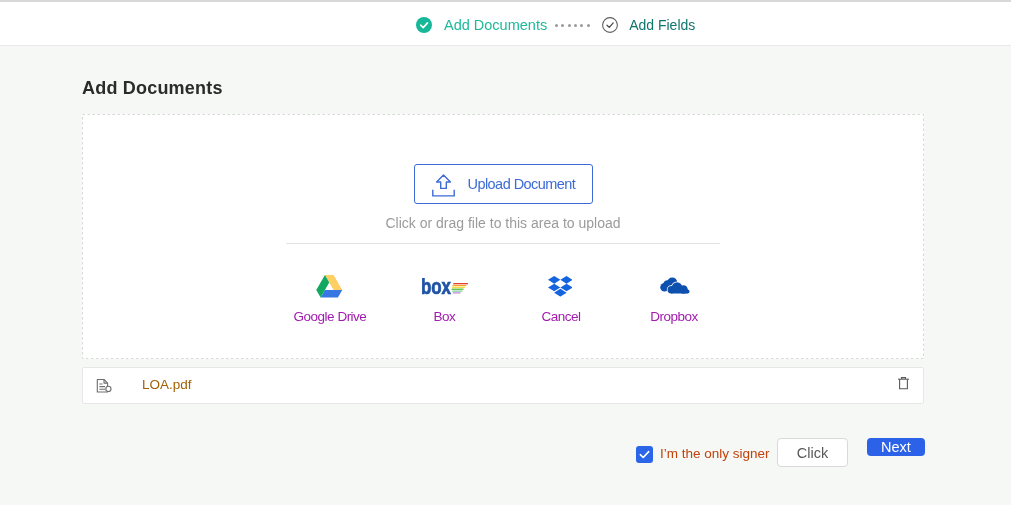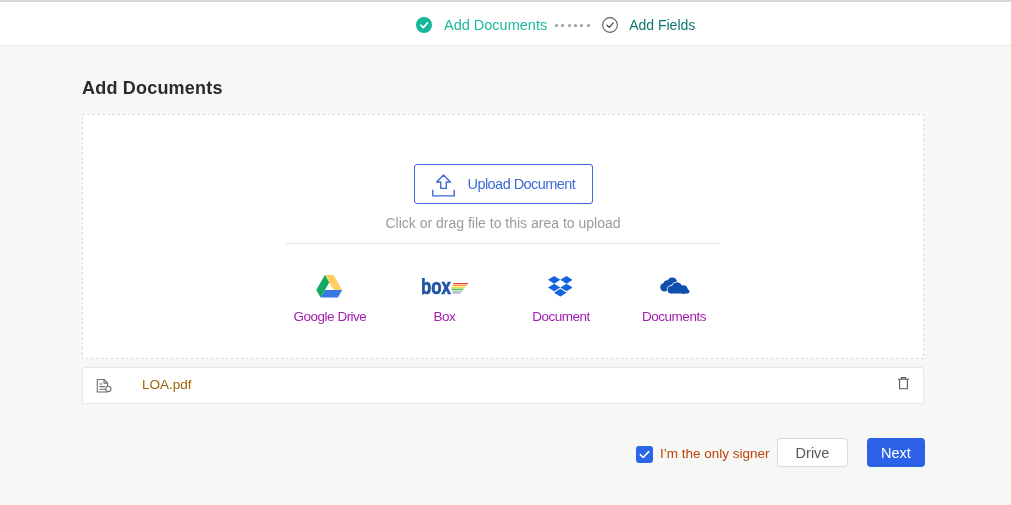--- a/index.html
+++ b/index.html
@@ -73,21 +73,21 @@
     <polygon points="30.4,12.4 40.4,12.4 40.2,13.7 30.2,13.7" fill="#7fcf9f"></polygon>
     <polygon points="30.9,14.3 38.7,14.3 38.5,15.6 30.7,15.6" fill="#bb8bd8"></polygon>
   </svg>
   <div class="lbl" style="left:384.5px;">Box</div>
 
   <svg class="abs" style="left:547.5px;top:276px;" width="24.7" height="20.5" viewBox="0 1.807 24 20.386" preserveAspectRatio="none">
     <path fill="#1464df" d="M6 1.807 0 5.629l6 3.822 6.001-3.822L6 1.807zM18 1.807l-6 3.822 6 3.822 6-3.822-6-3.822zM0 13.274l6 3.822 6.001-3.822L6 9.452l-6 3.822zM18 9.452l-6 3.822 6 3.822 6-3.822-6-3.822z"></path>
     <path d="M6 18.371l6.001 3.822 6-3.822-6-3.822L6 18.371z" fill="#1464df" stroke="#ffffff" stroke-width="0.9"></path>
     <path d="M6 18.371l6.001 3.822 6-3.822-6-3.822L6 18.371z" fill="#1464df"></path>
   </svg>
-  <div class="lbl" style="left:501px;">Document</div>
+  <div class="lbl" style="left:501px;">Cancel</div>
 
   <svg class="abs" style="left:660px;top:277px;" width="30.5" height="17" viewBox="0 0 61 34">
     <g fill="#0e50ae">
       <circle cx="9" cy="20.5" r="8.5"></circle>
       <circle cx="24.5" cy="11.2" r="10.2"></circle>
       <circle cx="15" cy="15" r="8.7"></circle>
       <rect x="6" y="17" width="32" height="11"></rect>
     </g>
     <g fill="#ffffff" stroke="#ffffff" stroke-width="3">
       <circle cx="22.5" cy="25.5" r="7.5"></circle>
@@ -97,36 +97,36 @@
       <rect x="22" y="24" width="33" height="9"></rect>
     </g>
     <g fill="#0e50ae">
       <circle cx="22.5" cy="25.5" r="7.5"></circle>
       <circle cx="34" cy="21" r="10.5"></circle>
       <circle cx="47" cy="25" r="8.5"></circle>
       <circle cx="55" cy="29" r="4"></circle>
       <rect x="22" y="24" width="33" height="9"></rect>
     </g>
   </svg>
-  <div class="lbl" style="left:614px;">Documents</div>
+  <div class="lbl" style="left:614px;">Dropbox</div>
 
   <div class="abs" style="left:82px;top:367px;width:842px;height:37px;background:#ffffff;border:1px solid #e7e7e7;border-radius:2px;"></div>
   <svg class="abs" style="left:96px;top:378px;" width="16" height="16" viewBox="0 0 16 16">
     <path d="M1.3 1.5 H8 L11.6 5.1 V14 H1.3 Z" fill="none" stroke="#6e6e6e" stroke-width="1.1" stroke-linejoin="round"></path>
     <path d="M8 1.5 V5.1 H11.6" fill="none" stroke="#6e6e6e" stroke-width="1.1" stroke-linejoin="round"></path>
     <path d="M3.4 6 H6.5 M3.4 8.6 H9 M3.4 11.2 H9" stroke="#6e6e6e" stroke-width="1.1"></path>
     <circle cx="12.4" cy="10.9" r="2.6" fill="#ffffff" stroke="#6e6e6e" stroke-width="1.1"></circle>
   </svg>
   <div class="abs" style="left:142px;top:377px;font-size:13.5px;color:#a16207;">LOA.pdf</div>
   <svg class="abs" style="left:897px;top:376px;" width="13" height="14" viewBox="0 0 13 14">
     <path d="M1 3.2 H12" stroke="#595959" stroke-width="1.1"></path>
     <path d="M4.5 3 V1.6 H8.5 V3" fill="none" stroke="#595959" stroke-width="1.1"></path>
     <path d="M2.6 3.4 V12.8 H10.4 V3.4" fill="none" stroke="#595959" stroke-width="1.1"></path>
   </svg>
 
   <div class="abs" style="left:636px;top:446px;width:17px;height:17px;background:#2c66e8;border-radius:3px;"></div>
   <svg class="abs" style="left:636px;top:446px;" width="17" height="17" viewBox="0 0 17 17">
     <path d="M4.3 8.7 L7.2 11.5 L12.7 5.6" stroke="#ffffff" stroke-width="1.6" fill="none" stroke-linecap="round" stroke-linejoin="round"></path>
   </svg>
   <div class="abs" style="left:660px;top:446px;font-size:13.5px;color:#c2410c;">I’m the only signer</div>
-  <div class="abs" style="left:777px;top:438px;width:71px;height:29px;background:#ffffff;border:1px solid #d9d9d9;border-radius:4px;display:flex;align-items:center;justify-content:center;font-size:14.5px;color:#595959;">Drive</div>
-  <div class="abs" style="left:867px;top:438px;width:58px;height:29px;background:#2c62e8;border-radius:4px;display:flex;align-items:center;justify-content:center;font-size:14.5px;color:#ffffff;text-align:right;">Next</div>
+  <div class="abs" style="left:777px;top:438px;width:71px;height:29px;background:#ffffff;border:1px solid #d9d9d9;border-radius:4px;display:flex;align-items:center;justify-content:center;font-size:14.5px;color:#595959;">Click</div>
+  <div class="abs" style="left:867px;top:438px;width:58px;height:18px;background:#2c62e8;border-radius:4px;display:flex;align-items:center;justify-content:center;font-size:14.5px;color:#ffffff;text-align:right;">Next</div>
 </div>
 
 </body></html>

